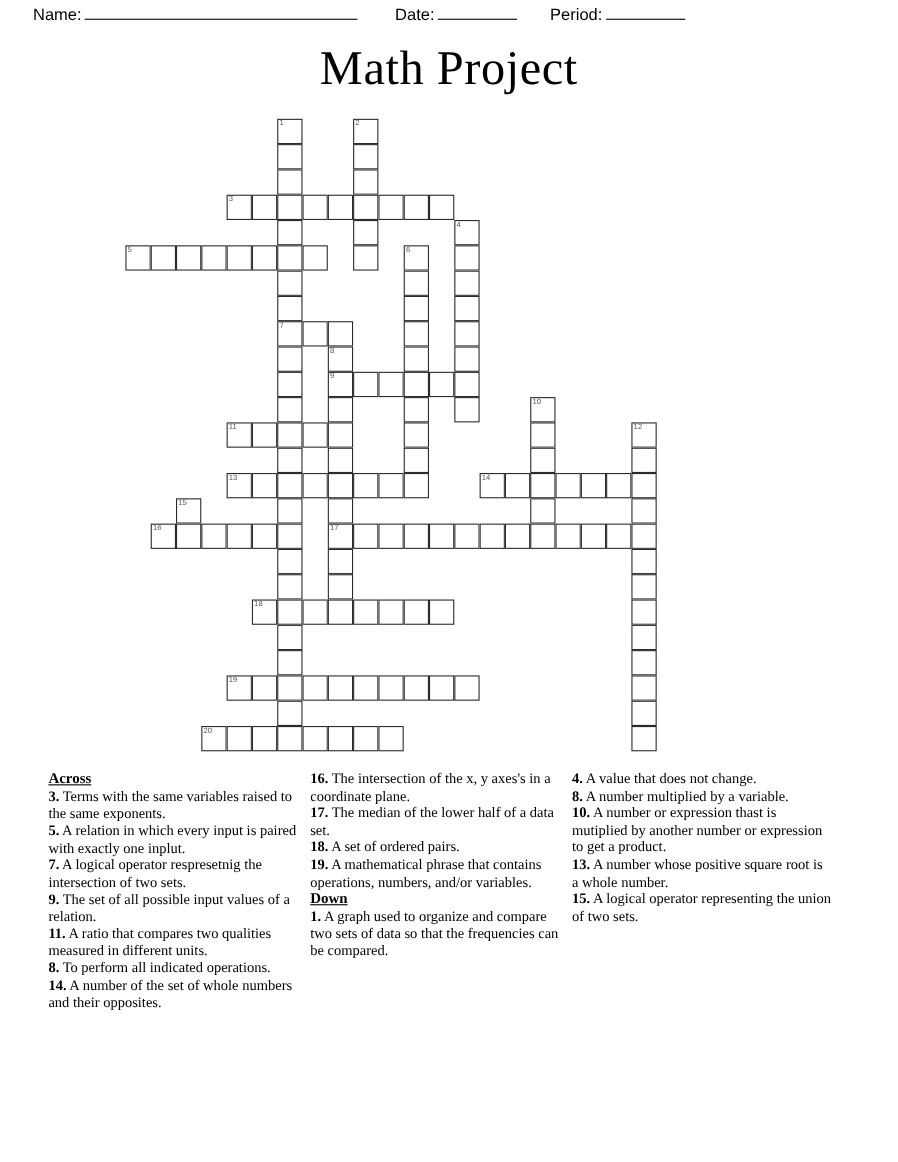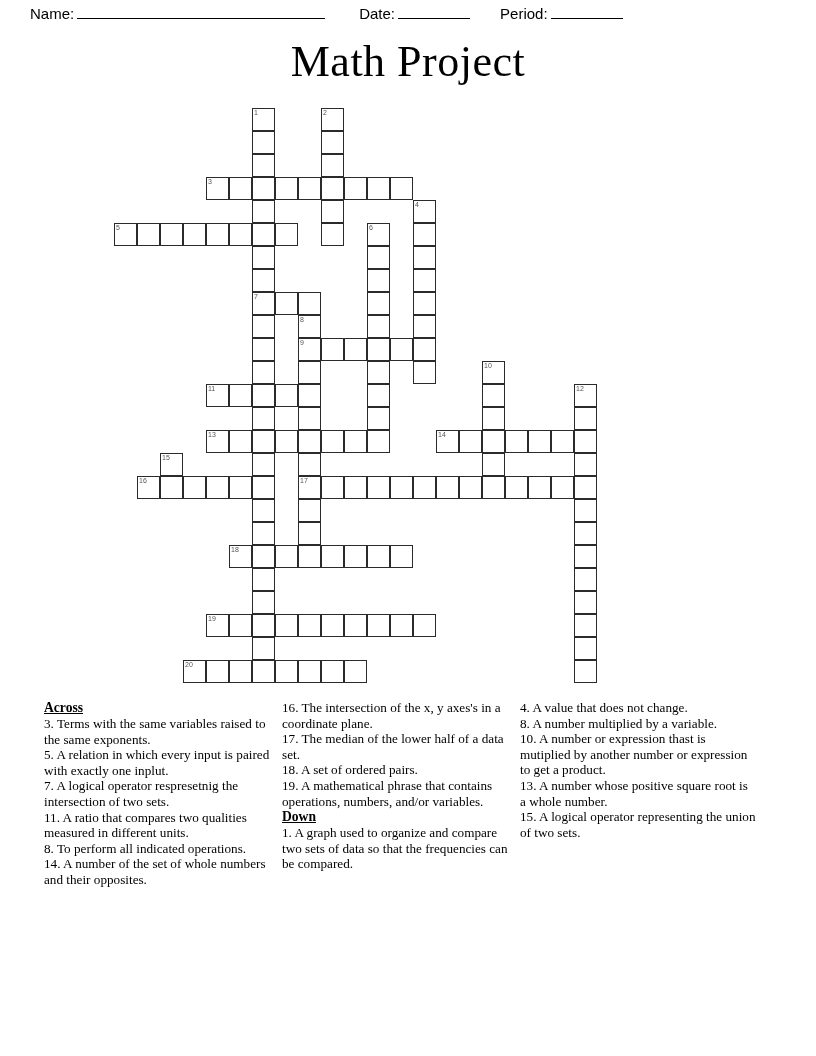--- a/index.html
+++ b/index.html
@@ -92,21 +92,21 @@
     line-height: 15.6px;
   }
   .clue-col { width: 236px; }
   .clue-heading {
     font-weight: bold;
     text-decoration: underline;
     font-size: 13.6px;
     line-height: 16px;
   }
   .clue { margin: 0; text-indent: 0; }
-  .clue b { font-weight: normal; }
+  .clue b { font-weight: bold; }
 </style>
 </head>
 <body>
 
 <div class="header-line">
   <span class="lead"></span>
   <span class="hdr-field">
     <span class="hdr-label">Name:</span>
     <span class="hdr-rule rule-name"></span>
   </span>
@@ -315,20 +315,21 @@
     <div class="cw-cell" style="left: 321px; top: 200px;"></div>
     <div class="cw-cell" style="left: 321px; top: 223px;"></div>
   </div>
 
 <div class="clues">
   <div class="clue-col" id="clue-col-1">
       <div class="clue-heading">Across</div>
       <p class="clue"><b>3.</b><span> Terms with the same variables raised to the same exponents.</span></p>
       <p class="clue"><b>5.</b><span> A relation in which every input is paired with exactly one inplut.</span></p>
       <p class="clue"><b>7.</b><span> A logical operator respresetnig the intersection of two sets.</span></p>
+      <p class="clue"><b>9.</b><span> The set of all possible input values of a relation.</span></p>
       <p class="clue"><b>11.</b><span> A ratio that compares two qualities measured in different units.</span></p>
       <p class="clue"><b>8.</b><span> To perform all indicated operations.</span></p>
       <p class="clue"><b>14.</b><span> A number of the set of whole numbers and their opposites.</span></p>
     </div>
   <div class="clue-col" id="clue-col-2">
       <p class="clue"><b>16.</b><span> The intersection of the x, y axes's in a coordinate plane.</span></p>
       <p class="clue"><b>17.</b><span> The median of the lower half of a data set.</span></p>
       <p class="clue"><b>18.</b><span> A set of ordered pairs.</span></p>
       <p class="clue"><b>19.</b><span> A mathematical phrase that contains operations, numbers, and/or variables.</span></p>
       <div class="clue-heading">Down</div>

